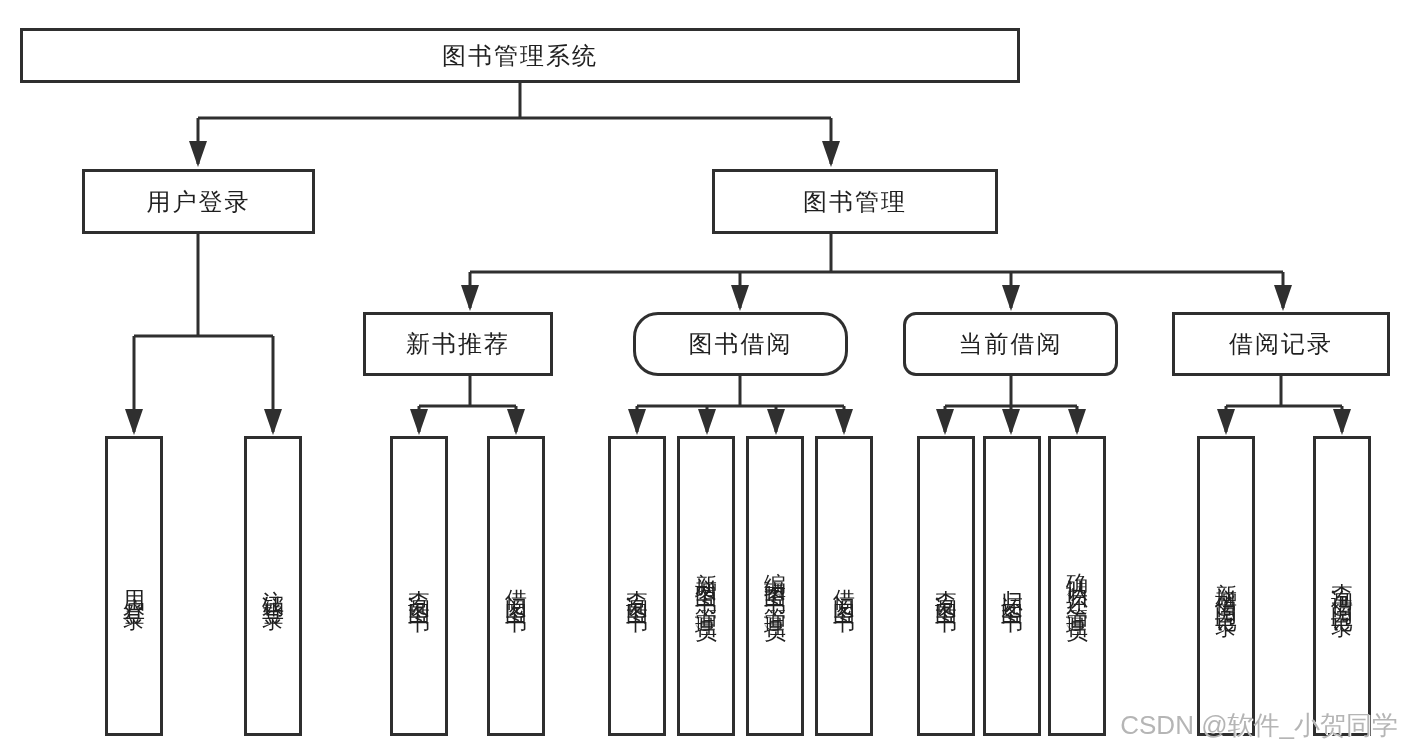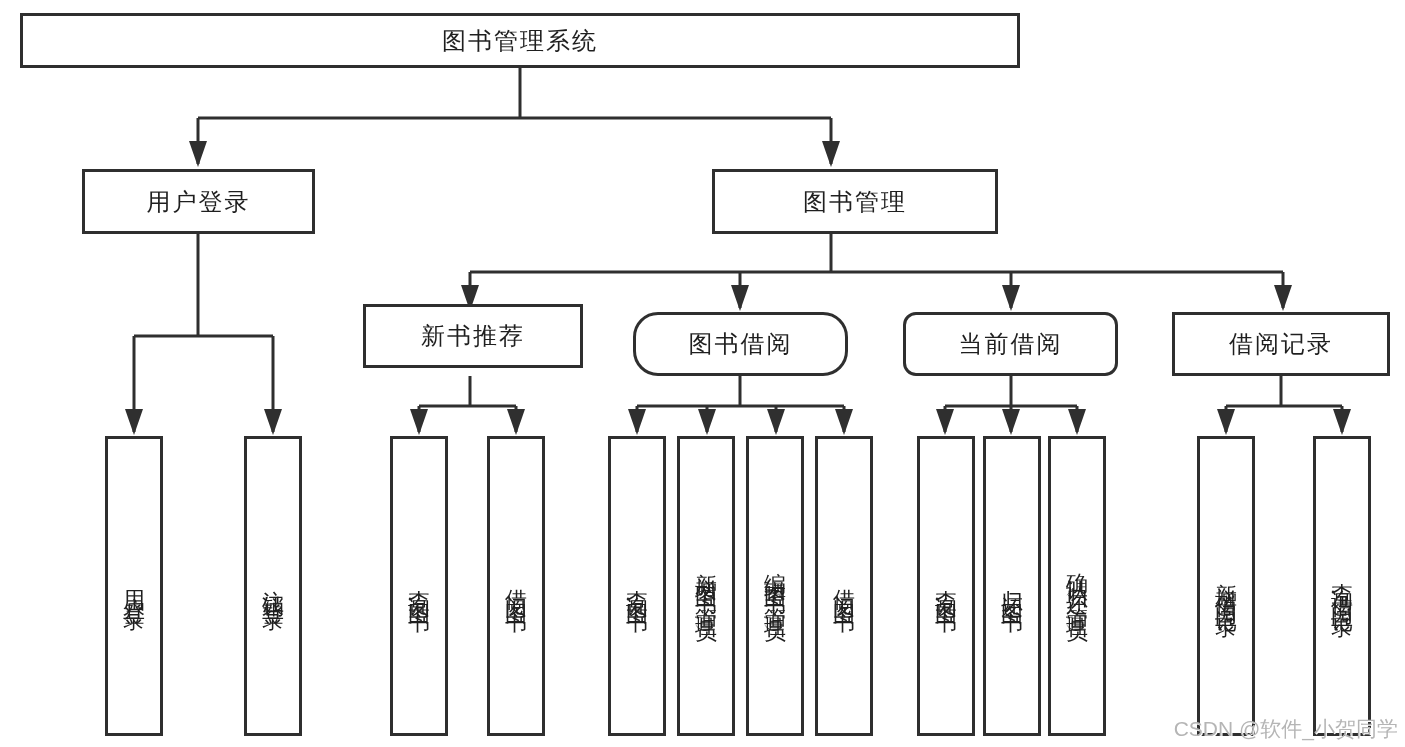--- a/index.html
+++ b/index.html
@@ -46,21 +46,21 @@
     font-size: 22px;
     writing-mode: vertical-lr;
     letter-spacing: 7px;
     line-height: 1;
     text-align: center;
   }
   .watermark {
     position: absolute;
     right: 7px;
     bottom: 4px;
-    font-size: 21px;
+    font-size: 26px;
     color: #b5b5b5;
     z-index: 3;
     text-shadow: 1px 1px 0 #ffffff;
     white-space: nowrap;
   }
 </style>
 </head>
 <body>
 
 <div class="canvas">
@@ -120,26 +120,26 @@
     <polygon points="1068,409 1086,409 1077,435"></polygon>
 
     <line x1="1281" y1="376" x2="1281" y2="406"></line>
     <line x1="1226" y1="406" x2="1342" y2="406"></line>
     <line x1="1226" y1="406" x2="1226" y2="432"></line>
     <line x1="1342" y1="406" x2="1342" y2="432"></line>
     <polygon points="1217,409 1235,409 1226,435"></polygon>
     <polygon points="1333,409 1351,409 1342,435"></polygon>
   </svg>
 
-  <div class="node hbox" style="left:20px; top:13px; width:1000px; height:55px;">图书管理系统</div>
+  <div class="node hbox" style="left:20px; top:28px; width:1000px; height:55px;">图书管理系统</div>
 
   <div class="node hbox" style="left:82px; top:169px; width:233px; height:65px;">用户登录</div>
   <div class="node hbox" style="left:712px; top:169px; width:286px; height:65px;">图书管理</div>
 
-  <div class="node hbox" style="left:363px; top:304px; width:220px; height:64px;">新书推荐</div>
+  <div class="node hbox" style="left:363px; top:312px; width:190px; height:64px;">新书推荐</div>
   <div class="node hbox" style="left:633px; top:312px; width:215px; height:64px;border-radius:25px;">图书借阅</div>
   <div class="node hbox" style="left:903px; top:312px; width:215px; height:64px;border-radius:13px;">当前借阅</div>
   <div class="node hbox" style="left:1172px; top:312px; width:218px; height:64px;">借阅记录</div>
 
   <div class="node vbox" style="left:105px;">用户登录</div>
   <div class="node vbox" style="left:244px;">注销登录</div>
 
   <div class="node vbox" style="left:390px;">查询图书</div>
   <div class="node vbox" style="left:487px;">借阅图书</div>
 

